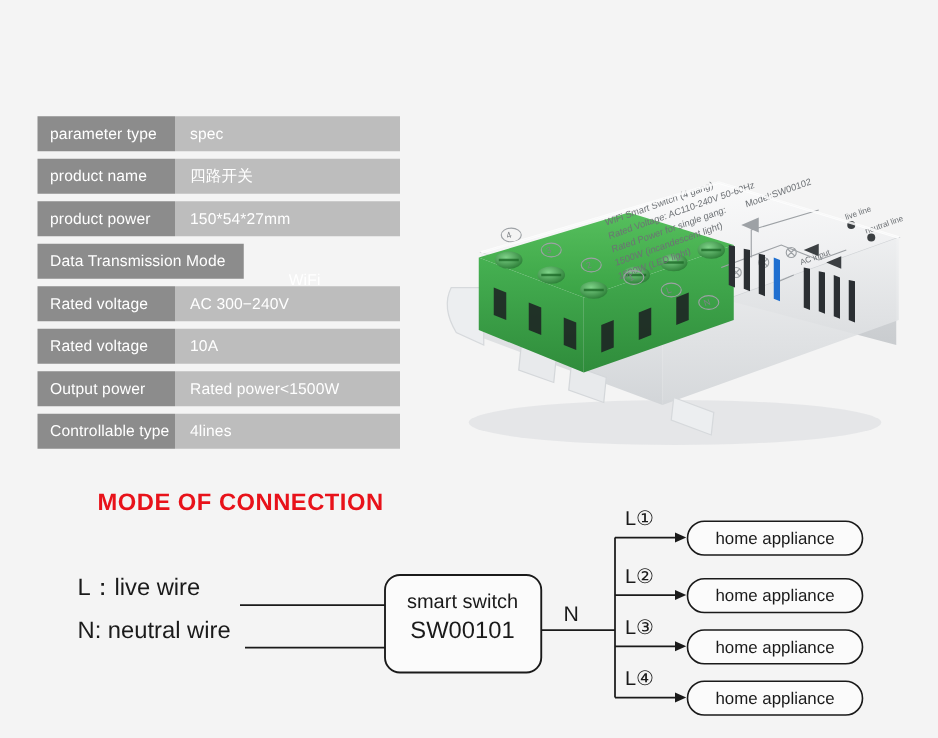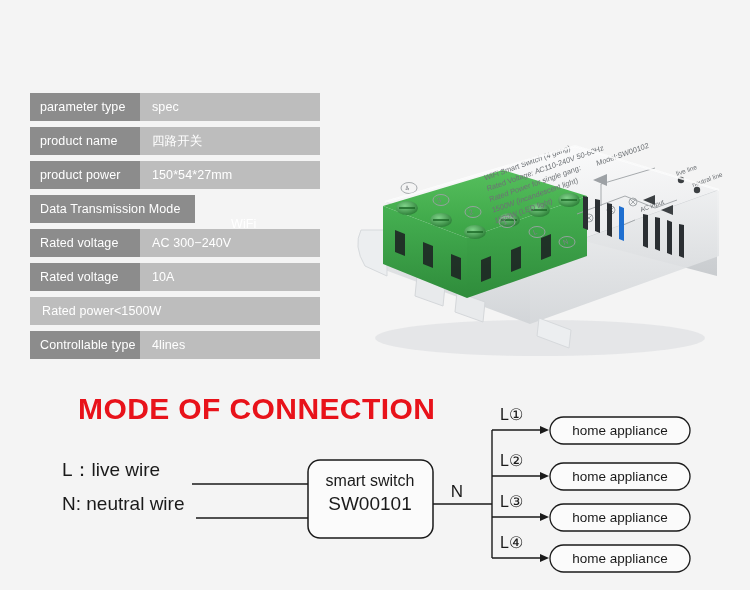--- a/index.html
+++ b/index.html
@@ -29,21 +29,21 @@
   }
   .spec-row.wide .spec-value{padding-left:36px;margin-top:29px;}
 
   
   .photo{position:absolute;left:325px;top:80px;width:410px;height:300px;}
   .photo svg{display:block;}
 
   
   .mode-heading{
     position:absolute;left:78px;top:392px;
-    font-size:30px;font-weight:bold;color:#e8121a;
+    font-size:19px;font-weight:bold;color:#e8121a;
     letter-spacing:.4px;white-space:nowrap;
   }
 
   
   .diagram{position:absolute;left:0;top:400px;width:750px;height:190px;}
   .diagram svg{display:block;}
   .dg-text{font-family:"Liberation Sans", sans-serif;fill:#1a1a1a;}
   .wire-legend{font-size:19px;}
   .box-text{font-size:16px;}
   .box-text-big{font-size:19px;}
@@ -75,20 +75,21 @@
     </div>
     <div class="spec-row">
       <div class="spec-label">Rated voltage</div>
       <div class="spec-value">AC 300−240V</div>
     </div>
     <div class="spec-row">
       <div class="spec-label">Rated voltage</div>
       <div class="spec-value">10A</div>
     </div>
     <div class="spec-row">
+      <div class="spec-label">Output power</div>
       <div class="spec-value">Rated power&lt;1500W</div>
     </div>
     <div class="spec-row">
       <div class="spec-label">Controllable type</div>
       <div class="spec-value">4lines</div>
     </div>
   </div>
 
   <div class="photo">
     <svg width="410" height="300" viewBox="0 0 410 300" xmlns="http://www.w3.org/2000/svg">

